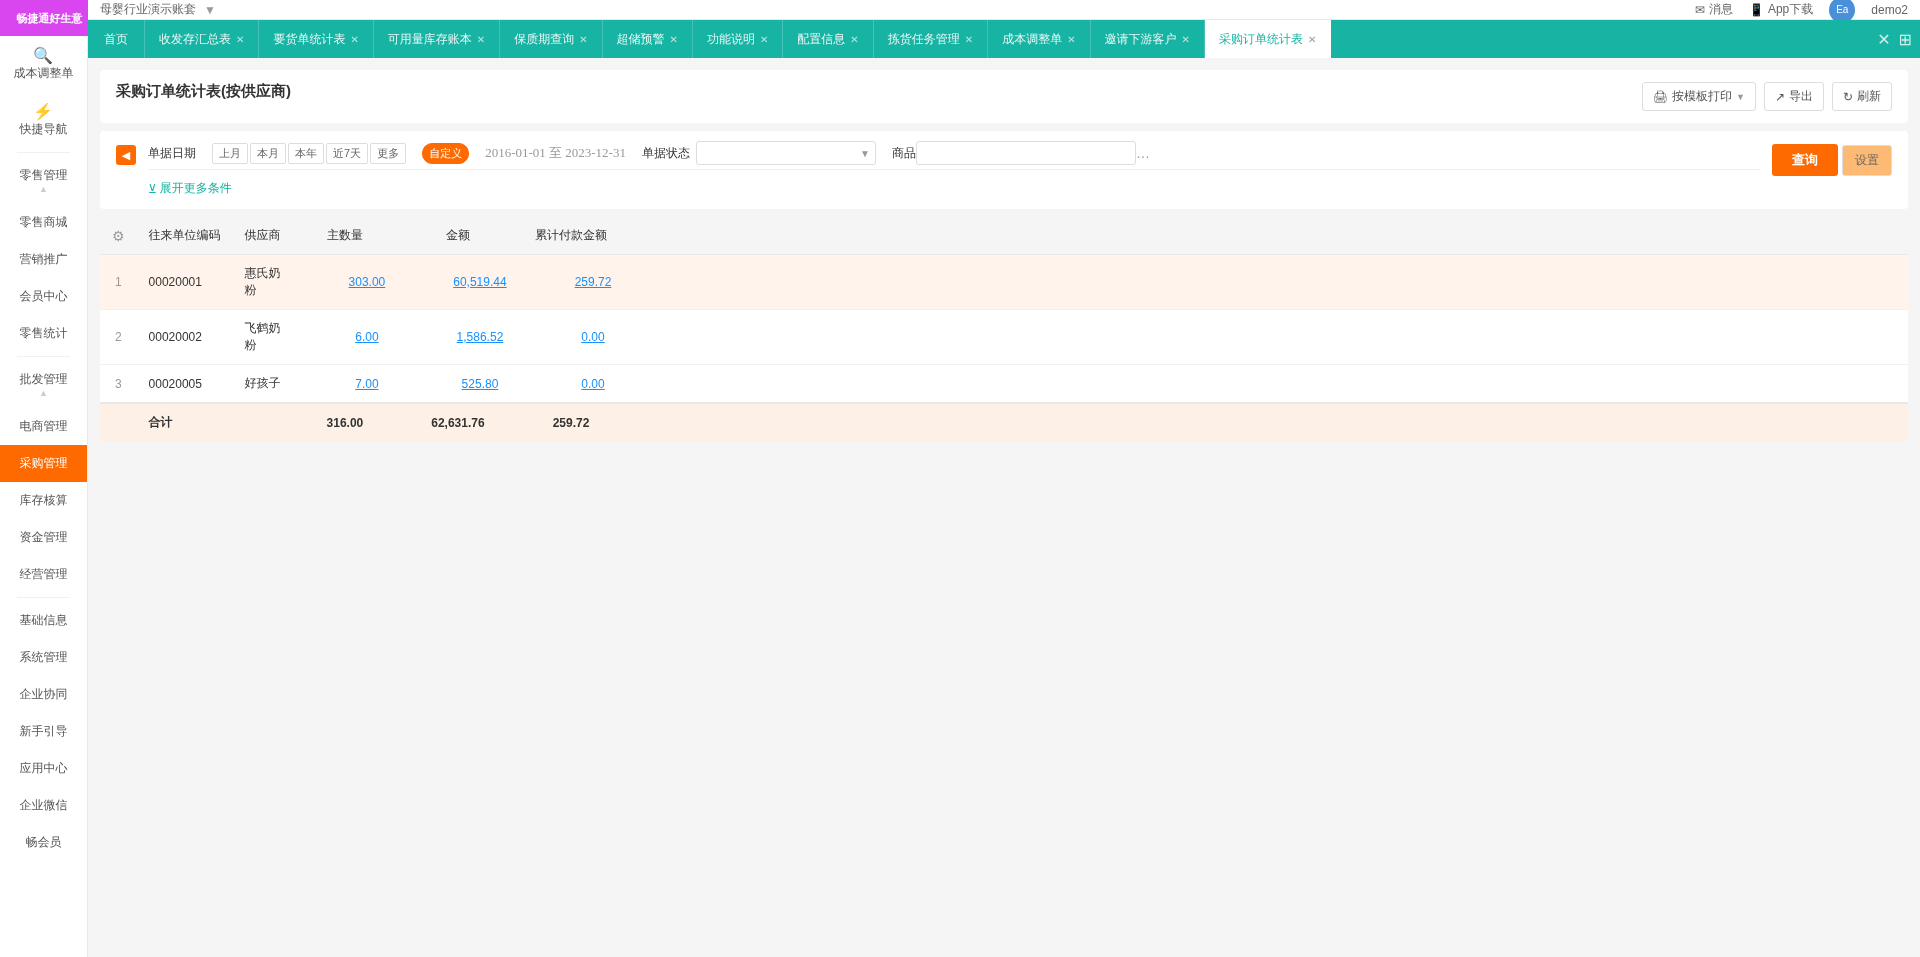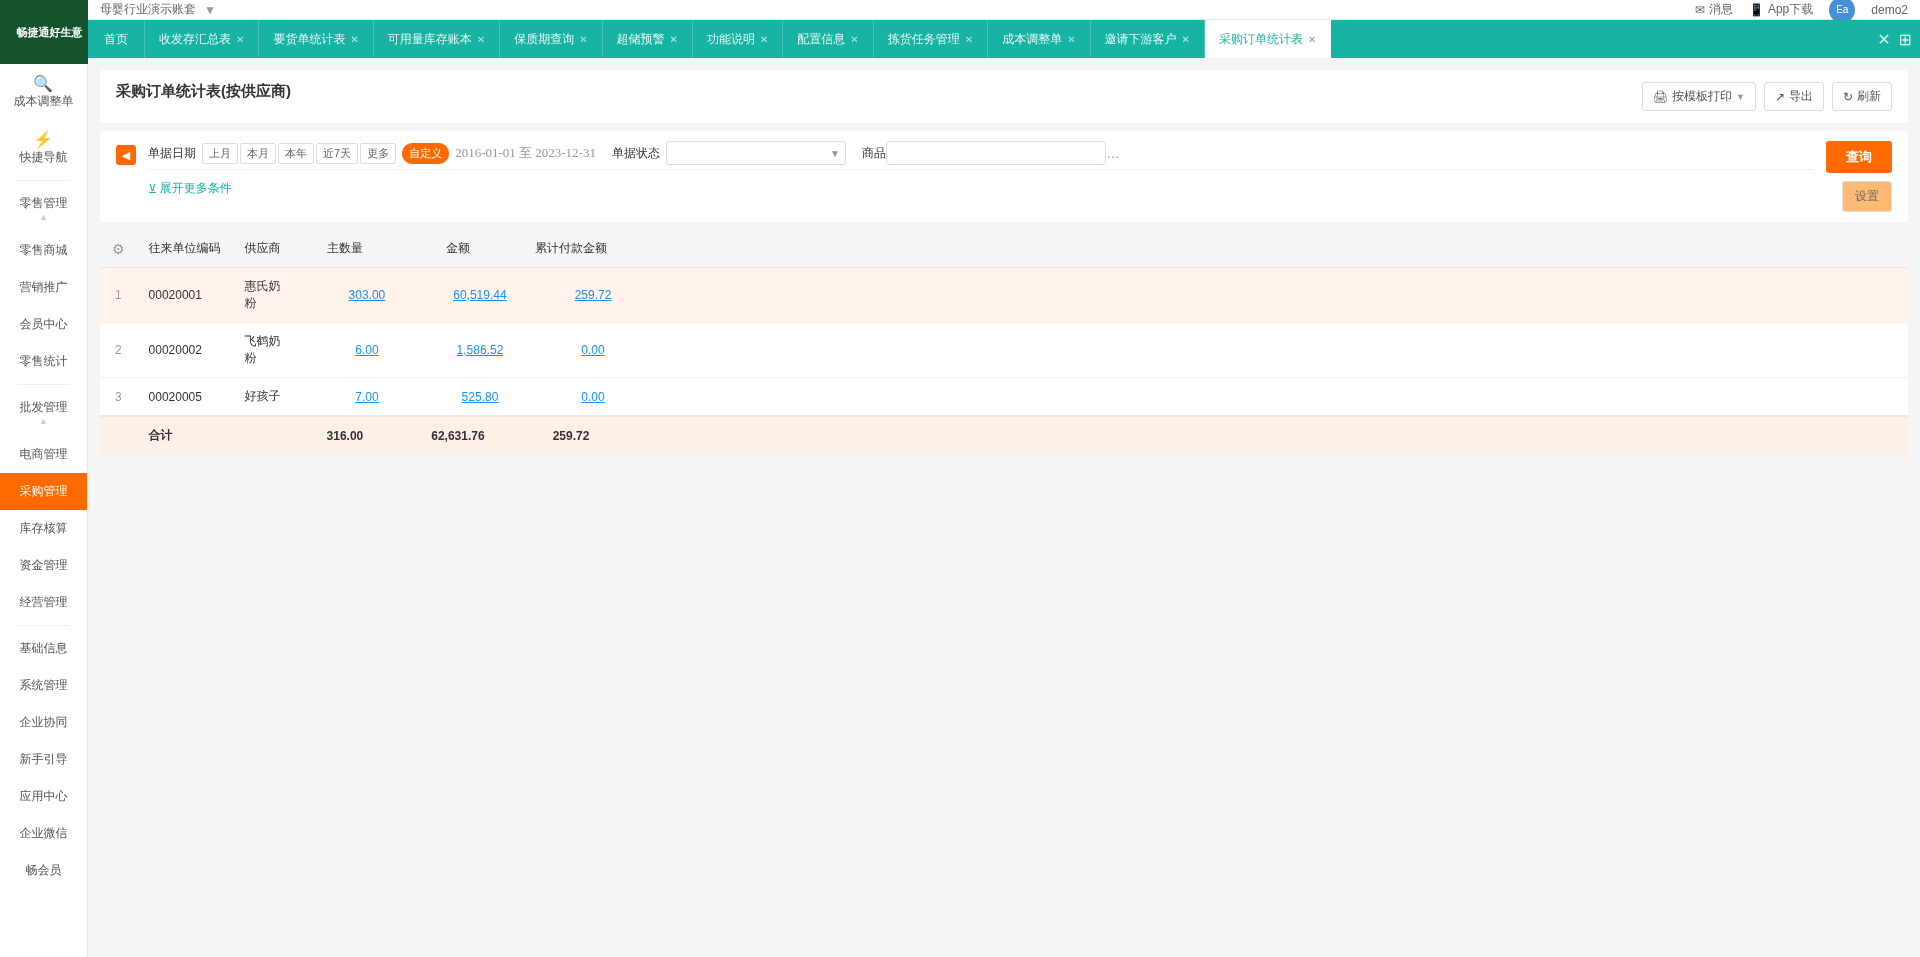--- a/index.html
+++ b/index.html
@@ -1,20 +1,20 @@
 <!DOCTYPE html>
 <html><head>
   <meta charset="utf-8">
   <style>
     * { margin: 0; padding: 0; box-sizing: border-box; }
     body { font-family: 'Microsoft YaHei', Arial, sans-serif; font-size: 13px; background: #f5f5f5; width: 1920px; height: 957px; overflow: hidden; display: flex; }
 
     
     .sidebar { width: 88px; background: #fff; border-right: 1px solid #e8e8e8; display: flex; flex-direction: column; align-items: center; z-index: 10; }
-    .logo { width: 88px; height: 64px; background: #14532d; display: flex; align-items: center; justify-content: center; flex-shrink: 0; padding-left: 12px; }
+    .logo { width: 88px; height: 36px; background: #d946ef; display: flex; align-items: center; justify-content: center; flex-shrink: 0; padding-left: 12px; }
     .logo-text { color: white; font-size: 11px; font-weight: bold; text-align: center; line-height: 1.3; }
     .sidebar-item { width: 100%; padding: 10px 0; text-align: center; cursor: pointer; color: #555; font-size: 12px; transition: all 0.2s; }
     .sidebar-item.active { background: #ff6a00; color: white; }
     .sidebar-divider { width: 60%; height: 1px; background: #f0f0f0; margin: 4px auto; }
 
     
     .main { flex: 1; display: flex; flex-direction: column; overflow: hidden; }
 
     
     .top-bar { height: 20px; background: #fff; border-bottom: 1px solid #e8e8e8; display: flex; align-items: center; padding: 0 12px; justify-content: space-between; }
@@ -49,21 +49,21 @@
     .date-shortcuts { display: flex; gap: 2px; }
     .date-shortcut { padding: 2px 6px; border: 1px solid #ddd; border-radius: 2px; cursor: pointer; font-size: 11px; color: #666; background: #fff; }
     .date-shortcut.custom { background: #ff6a00; color: white; border-color: #ff6a00; border-radius: 10px; }
     .filter-select { border: 1px solid #ddd; padding: 4px 24px 4px 8px; border-radius: 3px; font-size: 12px; color: #333; background: #fff; min-width: 180px; appearance: none; cursor: pointer; position: relative; }
     .select-wrapper { position: relative; display: inline-flex; align-items: center; }
     .select-arrow { position: absolute; right: 6px; color: #999; pointer-events: none; font-size: 10px; }
     .goods-input { border: 1px solid #ddd; padding: 4px 8px; border-radius: 3px; font-size: 12px; color: #333; background: #fff; width: 220px; }
     .more-btn { display: flex; align-items: center; gap: 3px; font-size: 12px; color: #17b3a3; cursor: pointer; margin: 0 auto; padding: 6px 0 2px; }
     .btn-search { background: #ff6a00; color: white; border: none; padding: 7px 20px; border-radius: 3px; cursor: pointer; font-size: 13px; font-weight: bold; }
     .btn-settings { background: #fdba74; color: #666; border: 1px solid #ddd; padding: 6px 12px; border-radius: 3px; cursor: pointer; font-size: 12px; margin-top: 4px; }
-    .search-settings { display: flex; flex-direction: column; align-items: flex-end; gap: 4px; }
+    .search-settings { display: flex; flex-direction: row; align-items: flex-end; gap: 4px; }
     .more-row { text-align: center; border-top: 1px solid #f0f0f0; padding-top: 4px; margin-top: 4px; }
 
     
     .table-container { background: #fff; border-radius: 4px; overflow: hidden; }
     .data-table { width: 100%; border-collapse: collapse; }
     .data-table th { background: #f5f5f5; padding: 10px 12px; text-align: center; font-size: 12px; color: #333; font-weight: normal; border-bottom: 1px solid #e8e8e8; white-space: nowrap; }
     .data-table th:first-child { width: 40px; }
     .data-table td { padding: 10px 12px; text-align: center; font-size: 12px; color: #333; border-bottom: 1px solid #f0f0f0; }
     .data-table tr.row-highlighted td { background: #fff3ec; }
     .data-table .row-num { color: #999; }
@@ -247,21 +247,21 @@
       </div>
     </div>
 
     <div class="filter-bar">
       <div style="display:flex; align-items:flex-start; gap:12px;">
         <div style="display:inline-block; width:20px; height:20px; background:#ff6a00; color:white; border-radius:3px; text-align:center; line-height:20px; font-size:11px; cursor:pointer; flex-shrink:0; margin-top:4px;">◀</div>
 
         <div style="flex:1;">
           <div style="display:flex; align-items:center; gap:16px; flex-wrap:wrap;">
 
-            <div style="display:flex; align-items:center; gap:6px;">
+            <div style="display:flex; align-items:center; gap:16px;">
               <span style="white-space:nowrap; font-size:12px; color:#333;">单据日期</span>
               <div class="date-shortcuts">
                 <button class="date-shortcut">上月</button>
                 <button class="date-shortcut">本月</button>
                 <button class="date-shortcut">本年</button>
                 <button class="date-shortcut">近7天</button>
                 <button class="date-shortcut">更多</button>
               </div>
               <span class="date-shortcut custom">自定义</span>
               <span style="font-size:13px;color:#999;font-family:Liberation Serif, serif;">2016-01-01 至 2023-12-31</span>

